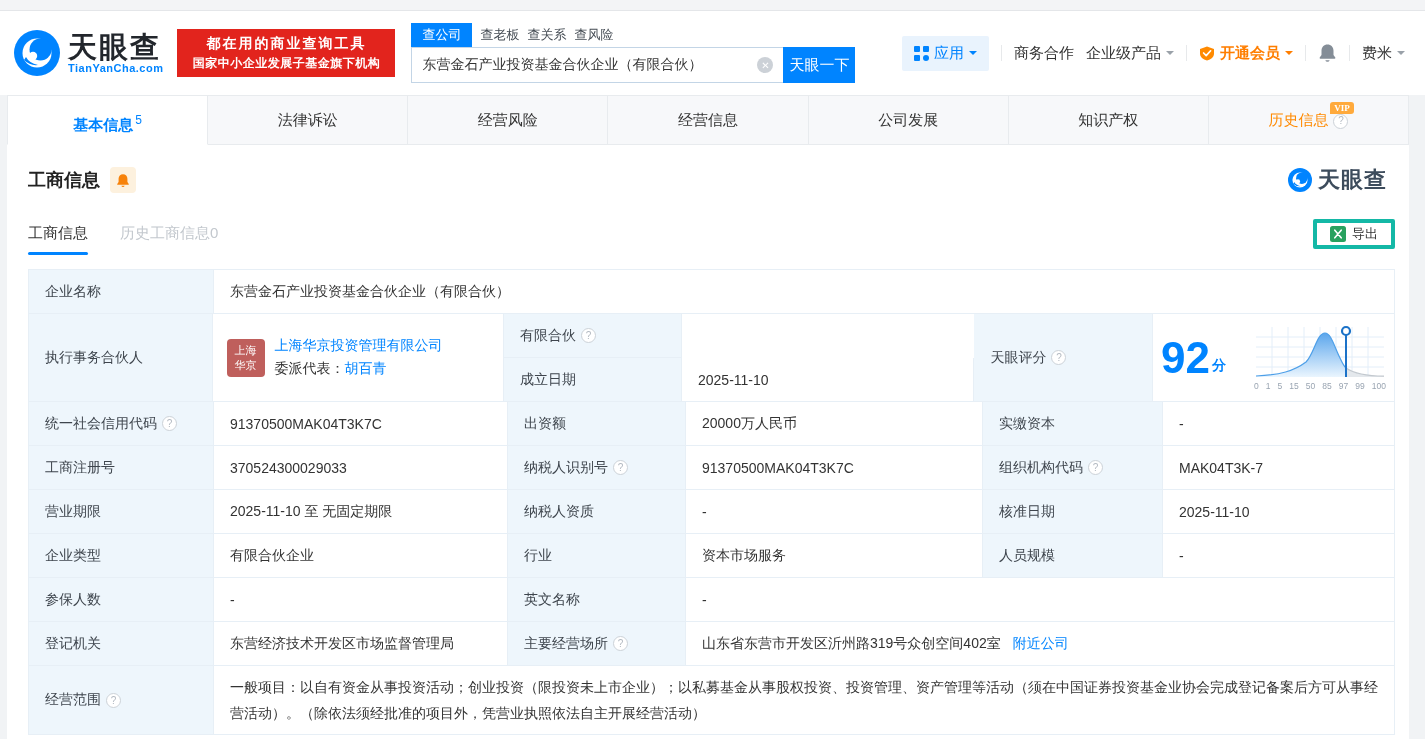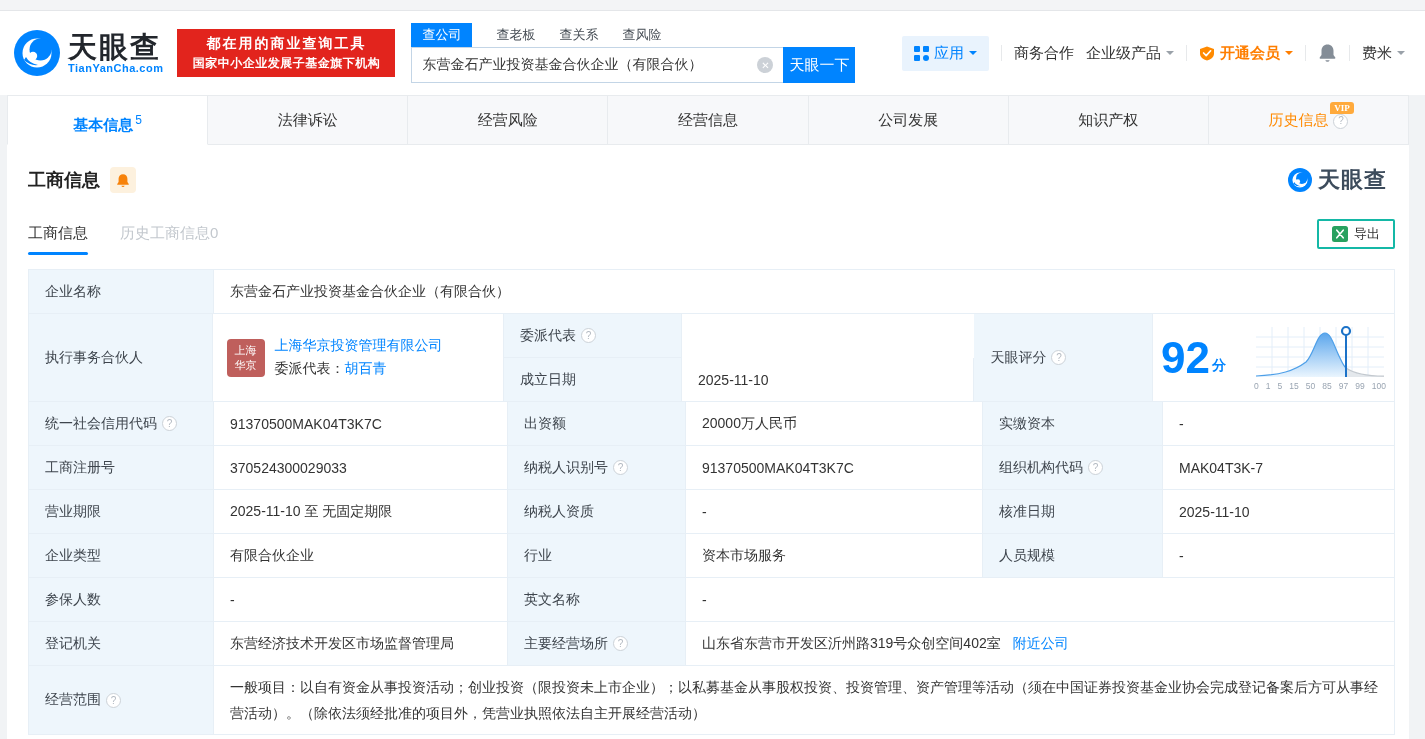--- a/index.html
+++ b/index.html
@@ -13,21 +13,21 @@
   .header { height:84px; background:#fff; display:flex; align-items:center; padding:0 20px 0 14px; }
   .logo { display:flex; align-items:center; gap:8px; cursor:pointer; }
   .logo-cn { font-size:29px; font-weight:700; color:#22262c; letter-spacing:2px; line-height:30px;}
   .logo-en { font-size:11px; font-weight:700; color:#0084ff; letter-spacing:.5px; }
   .banner { margin-left:14px; width:218px; background:#e2241d; color:#fff; text-align:center;
     padding:4px 6px; line-height:20px; }
   .banner .l1 { font-size:14px; font-weight:700; letter-spacing:2px; }
   .banner .l2 { font-size:12px; font-weight:700; letter-spacing:.5px; }
 
   .search-area { margin-left:16px; display:flex; flex-direction:column; }
-  .search-tabs { display:flex; align-items:center; gap:24px; height:24px; }
+  .search-tabs { display:flex; align-items:center; gap:8px; height:24px; }
   .search-tab { font-size:13px; color:#454c54; cursor:pointer; padding:3px 0; }
   .search-tab.active { background:#0084ff; color:#fff; padding:3px 11px; }
   .search-row { display:flex; }
   .search-input-wrap { width:372px; height:36px; border:1px solid #c3d5e6; border-right:none;
     display:flex; align-items:center; padding:0 10px; background:#fff; }
   .search-input-wrap input { flex:1; border:none; outline:none; font-size:14px; color:#333;
     font-family:inherit; }
   .clear-btn { width:16px; height:16px; border-radius:50%; background:#ccd1d7; color:#fff;
     font-size:10px; display:flex; align-items:center; justify-content:center; cursor:pointer; }
   .clear-btn::after { content:"✕"; }
@@ -68,21 +68,21 @@
     border-radius:4px; display:flex; align-items:center; justify-content:center; cursor:pointer; }
   .watermark { margin-left:auto; display:flex; align-items:center; gap:6px; padding-right:8px; }
   .watermark .wm-text { font-size:22px; font-weight:700; color:#3d4c5c; letter-spacing:1px; }
 
   .subtab-row { margin-top:24px; display:flex; align-items:flex-end; }
   .subtab { margin-right:32px; font-size:15px; padding-bottom:12px; position:relative; cursor:pointer; }
   .subtab.active { color:#333; }
   .subtab.active::after { content:""; position:absolute; left:0; right:0; bottom:0; height:3px;
     background:#0084ff; border-radius:2px; }
   .subtab.inactive { color:#c3c8ce; }
-  .export-btn { margin-left:auto; height:30px; background:#fff; border:2px solid #14b8a6;
+  .export-btn { margin-left:auto; height:30px; background:#fff; border:4px solid #14b8a6;
     border-radius:2px; display:flex; align-items:center; gap:6px; padding:0 13px; font-size:13px;
     color:#333; cursor:pointer; font-family:inherit; margin-bottom:6px; }
 
   
   .info-table { margin-top:14px; border-top:1px solid #e7eff6; border-left:1px solid #e7eff6;
     font-size:14px; }
   .t-row { display:flex; align-items:stretch; }
   .cell { border-right:1px solid #e7eff6; border-bottom:1px solid #e7eff6; padding:0 16px;
     display:flex; align-items:center; min-height:44px; }
   .lbl { background:#eef6fc; color:#3e454d; }
@@ -284,21 +284,21 @@
           <div class="partner-info">
             <a class="lnk">上海华京投资管理有限公司</a>
             <div>
               <span>委派代表：</span><a class="lnk">胡百青</a>
             </div>
           </div>
         </div>
         <div class="mid-stack">
           <div class="inner-row">
             <div class="cell lbl">
-              <span>委派代表</span>
+              <span>有限合伙</span>
                 <span class="help"></span>
             </div>
           </div>
           <div class="inner-row">
             <div class="cell lbl">
                 <span>成立日期</span>
               </div>
             <div class="cell val">
                 <span>2025-11-10</span>
               </div>

